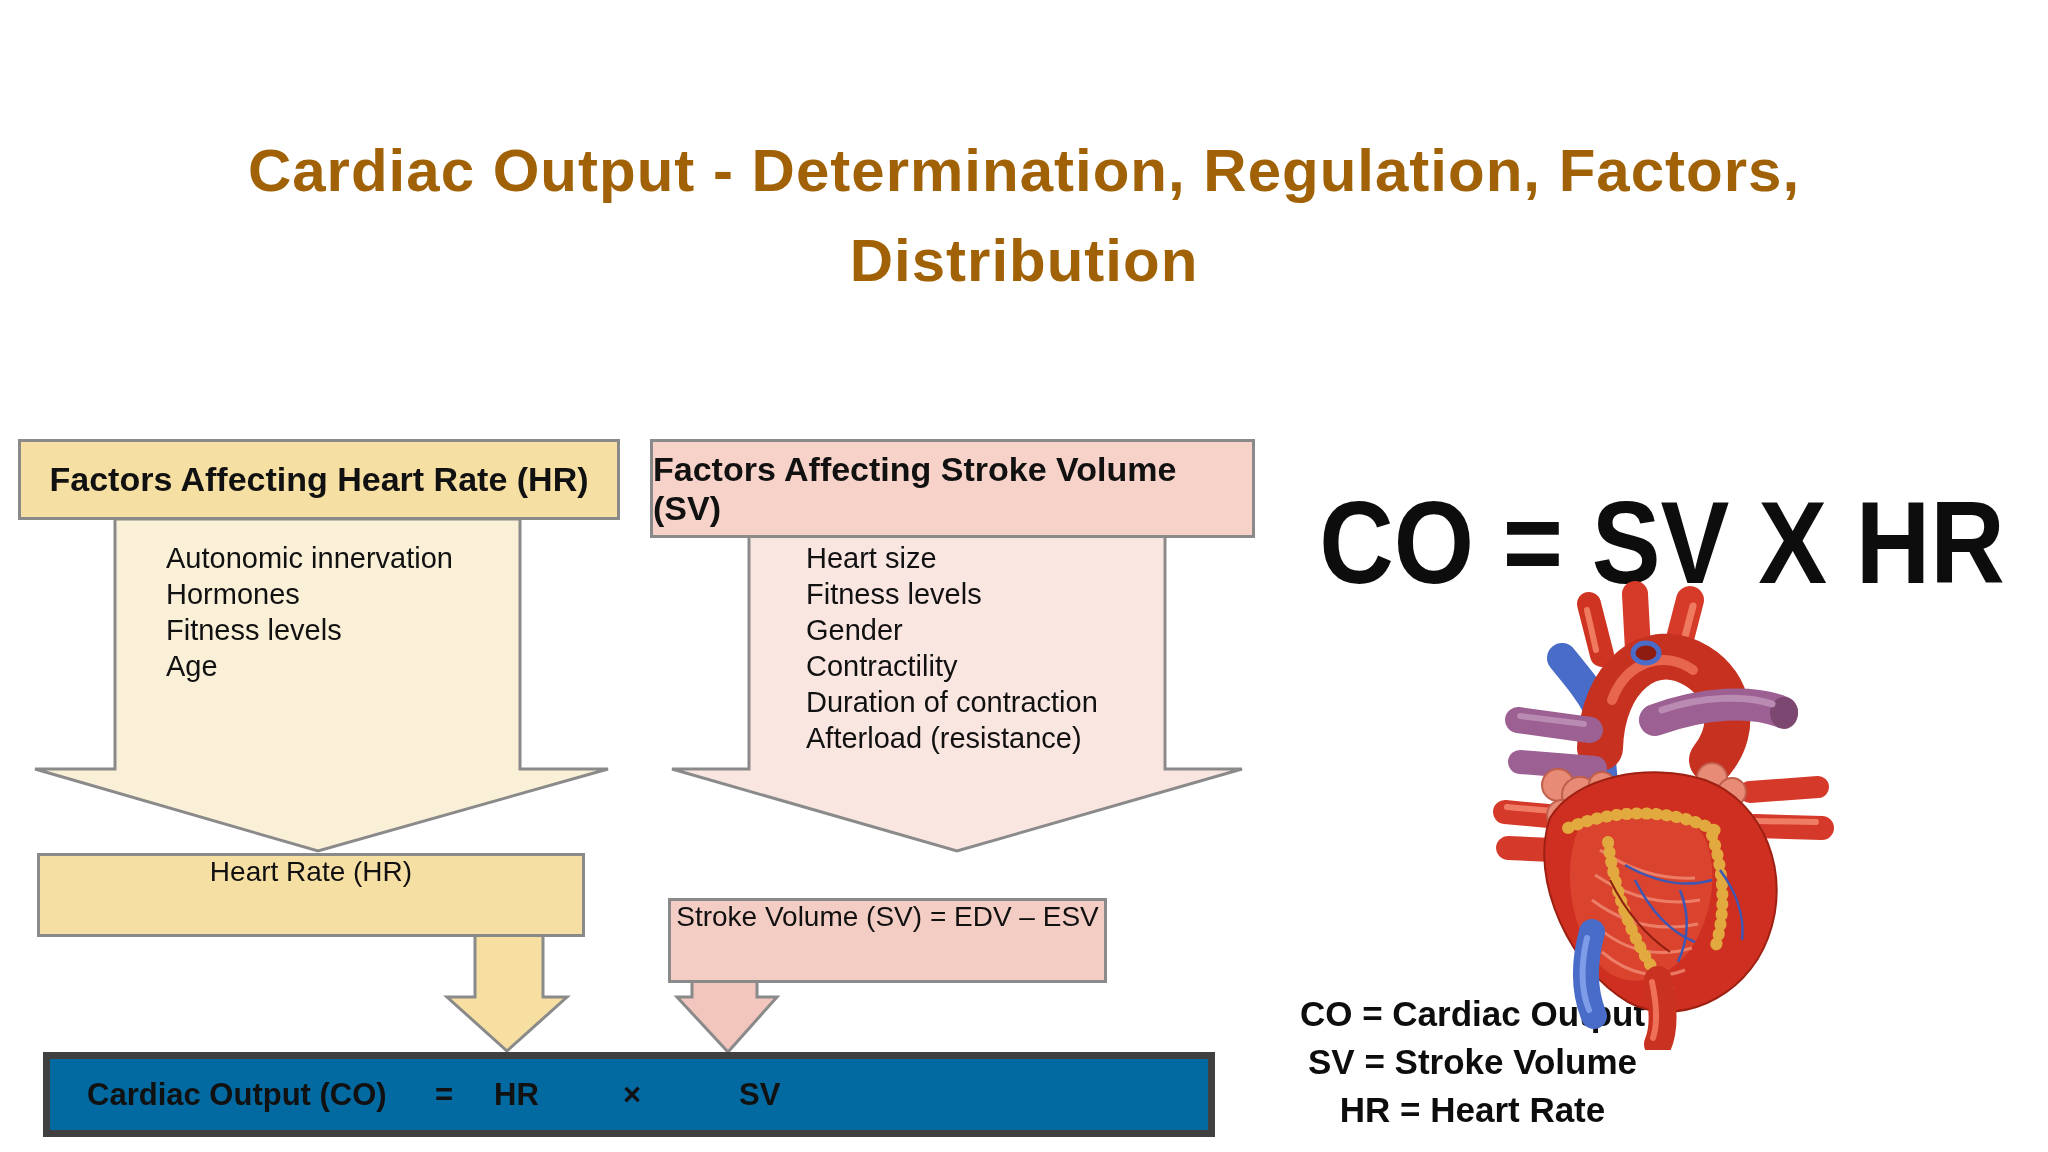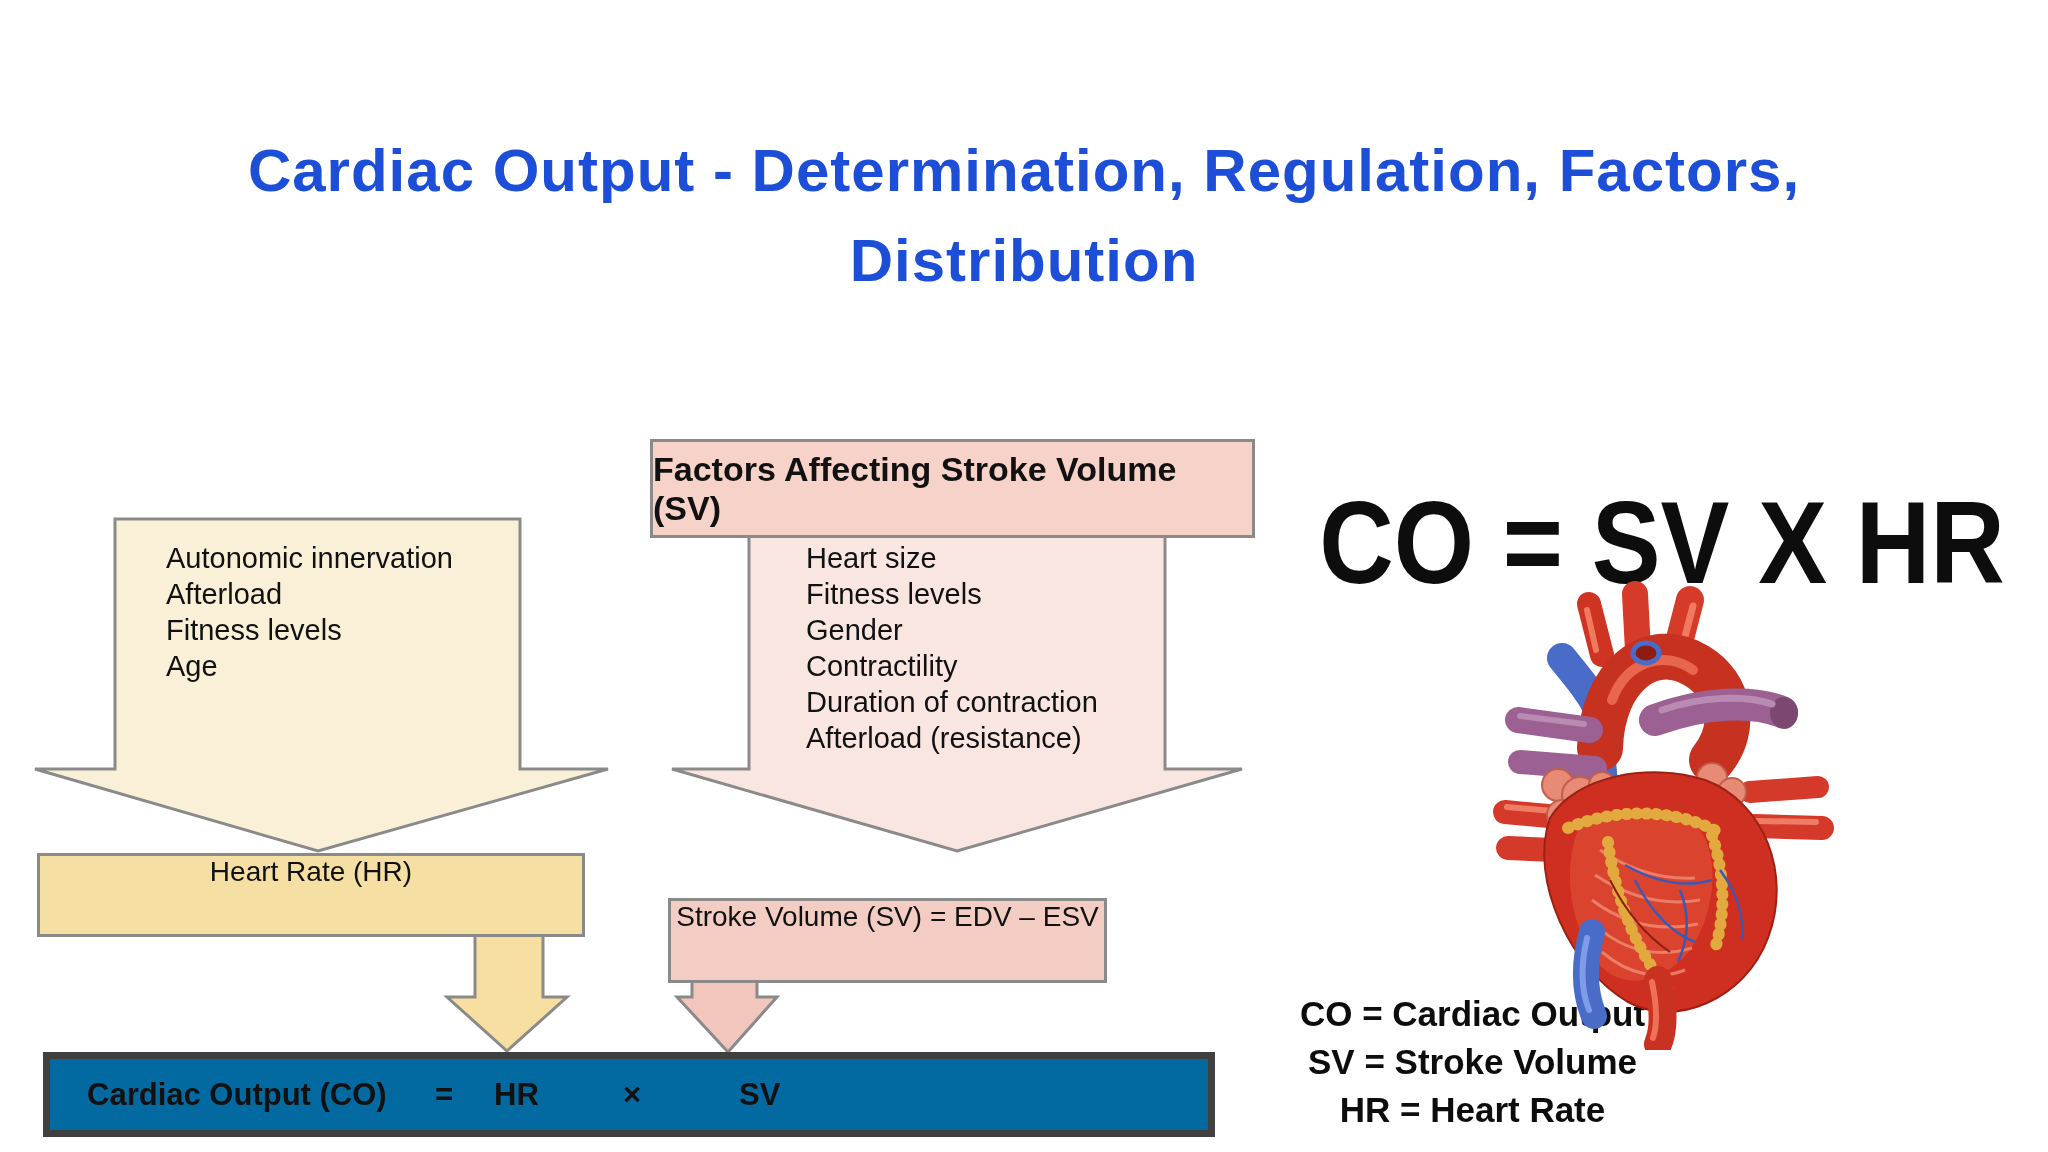--- a/index.html
+++ b/index.html
@@ -1,20 +1,20 @@
 <!DOCTYPE html>
 <html><head>
 <meta charset="utf-8">
 <style>
   html,body{margin:0;padding:0;background:#ffffff;}
   #stage{position:relative;width:2048px;height:1152px;background:#ffffff;overflow:hidden;
          font-family:"Liberation Sans",sans-serif;color:#111;}
   .abs{position:absolute;}
   #title{left:0;top:126px;width:2048px;text-align:center;font-size:60px;line-height:90px;
-         font-weight:800;letter-spacing:1px;color:#1d4ed8;}
+         font-weight:800;letter-spacing:1px;color:#a16207;}
   .hdr-box{box-sizing:border-box;border:3px solid #8a8a8a;display:flex;align-items:center;
            justify-content:center;font-weight:700;font-size:34px;z-index:3;}
   #hr-header{left:18px;top:439px;width:602px;height:81px;background:#f5dfa3;}
   #sv-header{left:650px;top:439px;width:605px;height:99px;background:#f6d2c8;}
   .factor-list{font-size:29px;line-height:36px;z-index:3;}
   #hr-factors{left:166px;top:540px;}
   #sv-factors{left:806px;top:540px;}
   .res-box{box-sizing:border-box;border:3px solid #8a8a8a;display:flex;align-items:flex-start;
            justify-content:center;font-size:28px;z-index:3;}
   #hr-result{left:37px;top:853px;width:548px;height:84px;background:#f5dfa3;}
@@ -42,23 +42,26 @@
     <polygon points="749,519 1165,519 1165,769 1242,769 957,851 672,769 749,769" fill="#fae6e1" stroke="#8a8a8a" stroke-width="3"></polygon>
     <polygon points="475,935 543,935 543,997 567,997 507,1051 447,997 475,997" fill="#f6dfa0" stroke="#8a8a8a" stroke-width="3"></polygon>
     <polygon points="692,936 757,936 757,997 777,997 728,1052 677,997 692,997" fill="#f2c6bd" stroke="#8a8a8a" stroke-width="3"></polygon>
   </svg>
 
   <div id="title" class="abs">
     <div>Cardiac Output - Determination, Regulation, Factors,</div>
     <div>Distribution</div>
   </div>
 
+  <div id="hr-header" class="abs hdr-box">
+    <span>Factors Affecting Heart Rate (HR)</span>
+  </div>
   <div id="hr-factors" class="abs factor-list">
     <div>Autonomic innervation</div>
-    <div>Afterload</div>
+    <div>Hormones</div>
     <div>Fitness levels</div>
     <div>Age</div>
   </div>
   <div id="hr-result" class="abs res-box">
     <span>Heart Rate (HR)</span>
   </div>
 
   <div id="sv-header" class="abs hdr-box">
     <span>Factors Affecting Stroke Volume (SV)</span>
   </div>

